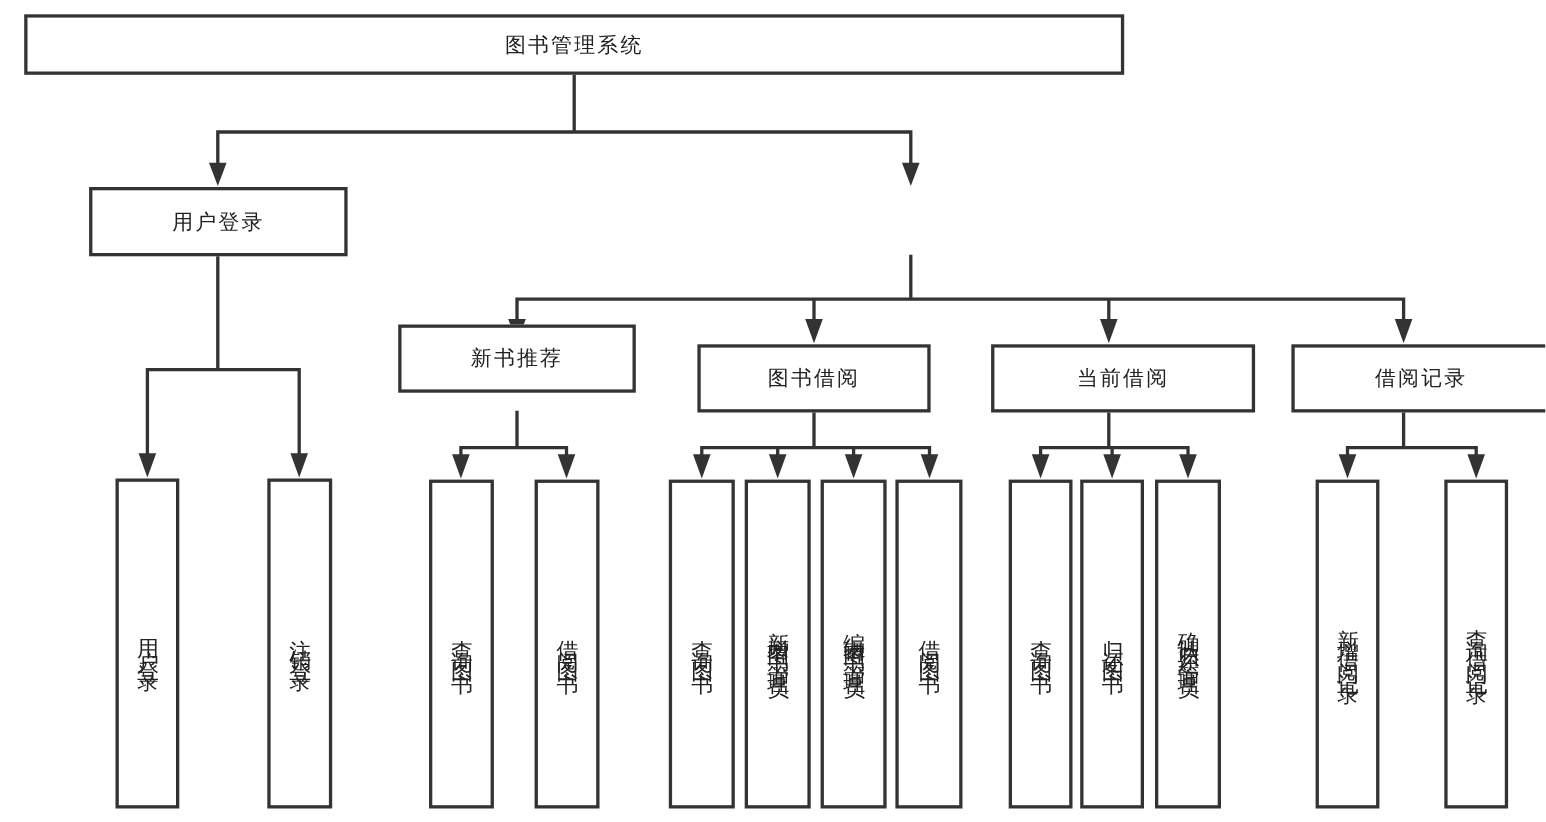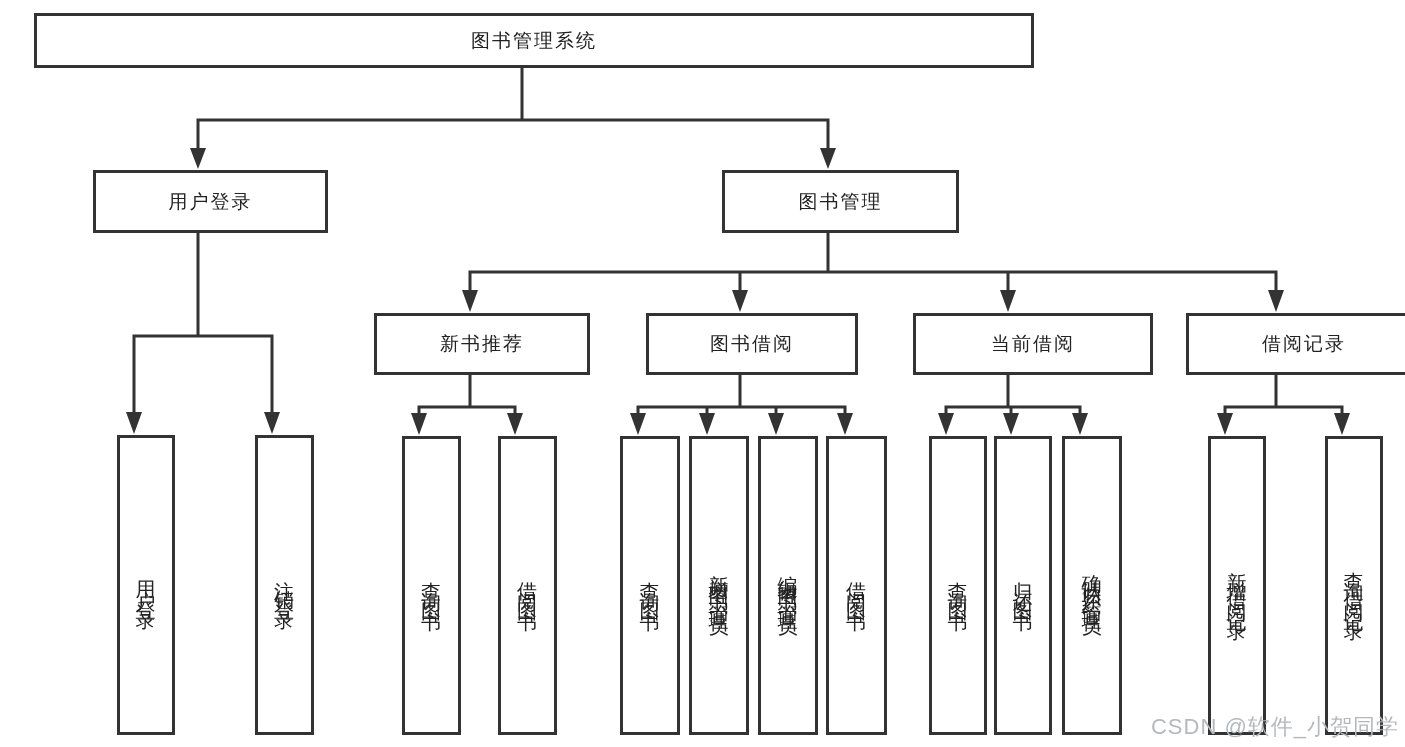--- a/index.html
+++ b/index.html
@@ -29,21 +29,20 @@
   }
   .node {
     position: absolute;
     background: var(--background);
     border: 3px solid var(--box-border);
     display: flex;
     align-items: center;
     justify-content: center;
     z-index: 2;
     color: var(--text);
-    margin-left: 12px;
   }
   .hbox {
     font-size: 19px;
     letter-spacing: 2px;
     white-space: nowrap;
   }
   .vbox {
     writing-mode: vertical-rl;
     text-orientation: mixed;
     font-size: 20px;
@@ -107,23 +106,22 @@
              M938 413 L954 413 L946 435 Z
              M1003 413 L1019 413 L1011 435 Z
              M1072 413 L1088 413 L1080 435 Z
              M1217 413 L1233 413 L1225 435 Z
              M1334 413 L1350 413 L1342 435 Z" fill="#333333"></path>
   </svg>
 
   <div class="node hbox" style="left:22px;top:13px;width:1000px;height:55px">图书管理系统</div>
 
   <div class="node hbox" style="left:81px;top:170px;width:235px;height:63px">用户登录</div>
-  <div class="node hbox" style="left:710px;top:170px;width:237px;height:63px">图书管理</div>
 
-  <div class="node hbox" style="left:362px;top:313px;width:216px;height:62px">新书推荐</div>
+  <div class="node hbox" style="left:362px;top:295px;width:216px;height:62px">新书推荐</div>
   <div class="node hbox" style="left:634px;top:313px;width:212px;height:62px">图书借阅</div>
   <div class="node hbox" style="left:901px;top:313px;width:240px;height:62px">当前借阅</div>
   <div class="node hbox" style="left:1174px;top:313px;width:236px;height:62px">借阅记录</div>
 
   <div class="node vbox" style="left:105px;top:435px;width:58px;height:300px">用户登录</div>
   <div class="node vbox" style="left:243px;top:435px;width:59px;height:300px">注销登录</div>
 
   <div class="node vbox" style="left:390px;top:436px;width:59px;height:299px">查询图书</div>
   <div class="node vbox" style="left:486px;top:436px;width:59px;height:299px">借阅图书</div>
 
@@ -132,15 +130,14 @@
   <div class="node vbox tight" style="left:746px;top:436px;width:60px;height:299px">编辑图书（管理员）</div>
   <div class="node vbox" style="left:814px;top:436px;width:61px;height:299px">借阅图书</div>
 
   <div class="node vbox" style="left:917px;top:436px;width:58px;height:299px">查询图书</div>
   <div class="node vbox" style="left:982px;top:436px;width:58px;height:299px">归还图书</div>
   <div class="node vbox tight" style="left:1050px;top:436px;width:60px;height:299px">确认归还（管理员）</div>
 
   <div class="node vbox" style="left:1196px;top:436px;width:58px;height:299px">新增借阅记录</div>
   <div class="node vbox" style="left:1313px;top:436px;width:58px;height:299px">查询借阅记录</div>
 
-  <div class="watermark">CSDN @软件_小贺同学</div>
 
 </div>
 
 </body></html>

